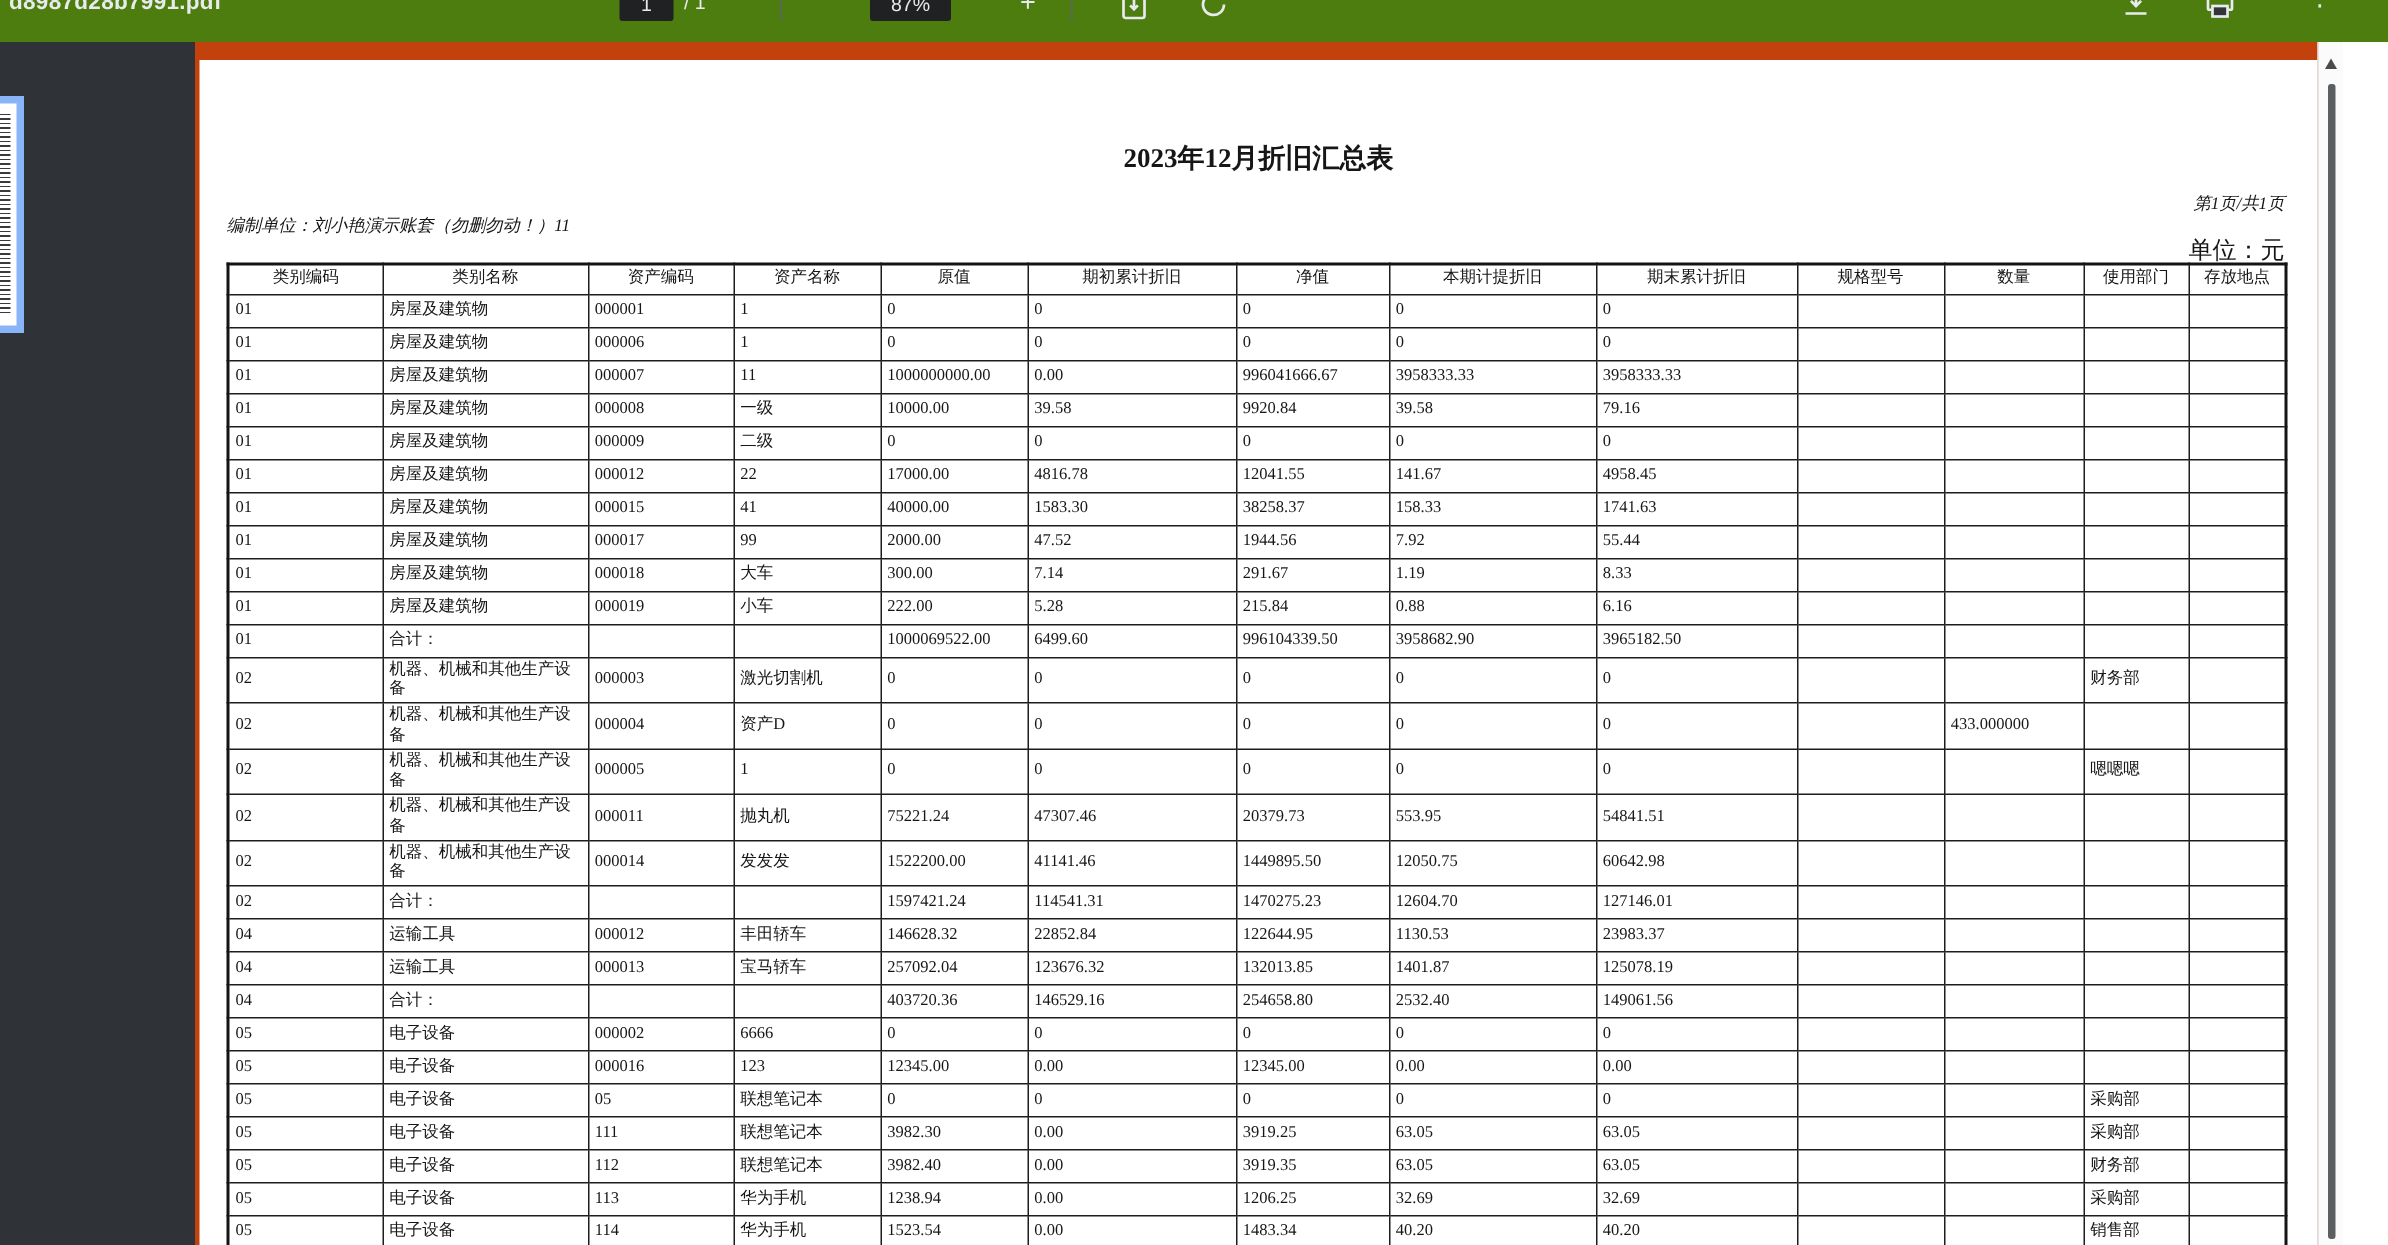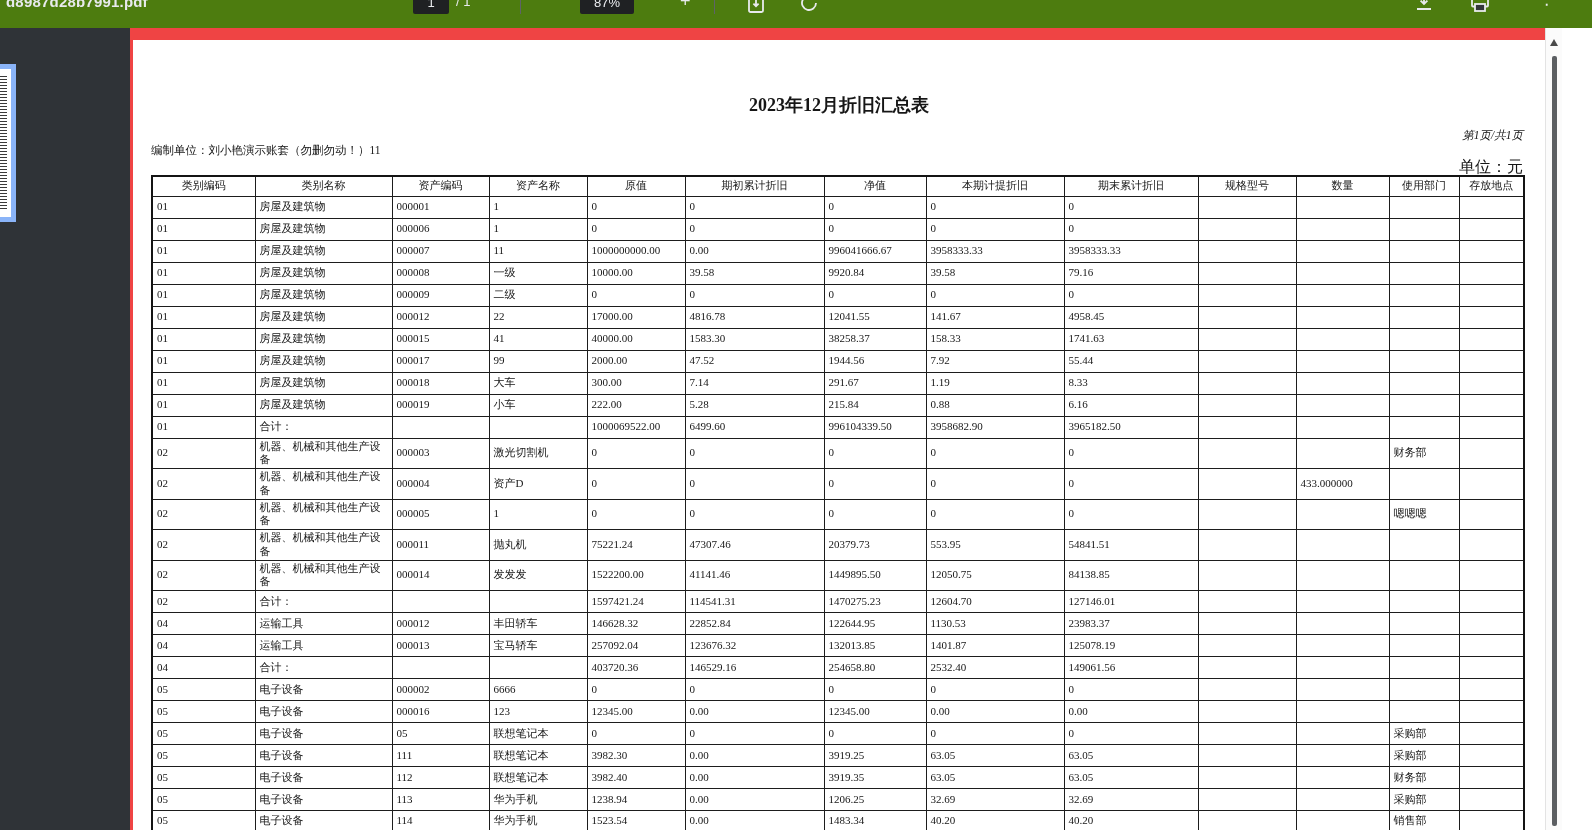--- a/index.html
+++ b/index.html
@@ -29,29 +29,29 @@
   
   .sidebar { position:absolute; left:0; top:28px; width:130px; bottom:0;
              background:#2f3337; overflow:hidden; z-index:20; }
   .thumb { position:absolute; left:-36px; top:36px; width:52px; height:158px;
            background:#ffffff; border:5px solid #8ab4f8; }
   .thumb-inner { position:absolute; left:4px; right:4px; top:7px; bottom:7px;
                  background:repeating-linear-gradient(to bottom,#3a3a3a 0 1px,#ffffff 1px 3px); }
 
   
   .viewer { position:absolute; left:130px; top:28px; right:30px; bottom:0;
-            background:#ef4444; overflow:hidden; }
+            background:#c2410c; overflow:hidden; }
   .page { position:absolute; left:3px; top:12px; width:1412px; height:1100px;
           background:#ffffff; color:#161616;
           font-family:"Liberation Serif","DejaVu Serif",serif; }
 
   .doc-title { position:absolute; left:0; top:53px; width:1412px; text-align:center;
                font-size:18px; font-weight:700; }
   .meta-pageinfo { position:absolute; right:22px; top:88px;  font-size:11.5px;font-style:italic; }
-  .meta-prepared { position:absolute; left:18px;  top:103px; font-size:11.5px; }
+  .meta-prepared { position:absolute; left:18px;  top:103px; font-size:11.5px;font-style:italic; }
   .meta-unit     { position:absolute; right:22px; top:117px; font-size:16px; }
 
   
   .tablewrap { position:absolute; left:18px; top:135px; }
   table { border-collapse:collapse; table-layout:fixed; width:1372px;
           font-size:11px; line-height:1.25; border:2px solid #141414; }
   th, td { border:1.5px solid #1d1d1d; padding:1px 4px; overflow:hidden;
            font-weight:400; vertical-align:middle; }
   th { text-align:center; height:20px; }
   td { text-align:left; word-break:break-all; }
@@ -391,21 +391,21 @@
             </tr>
             <tr>
               <td>02</td>
               <td>机器、机械和其他生产设备</td>
               <td>000014</td>
               <td>发发发</td>
               <td>1522200.00</td>
               <td>41141.46</td>
               <td>1449895.50</td>
               <td>12050.75</td>
-              <td>84138.85</td>
+              <td>60642.98</td>
               <td></td>
               <td></td>
               <td></td>
               <td></td>
             </tr>
             <tr>
               <td>02</td>
               <td>合计：</td>
               <td></td>
               <td></td>

